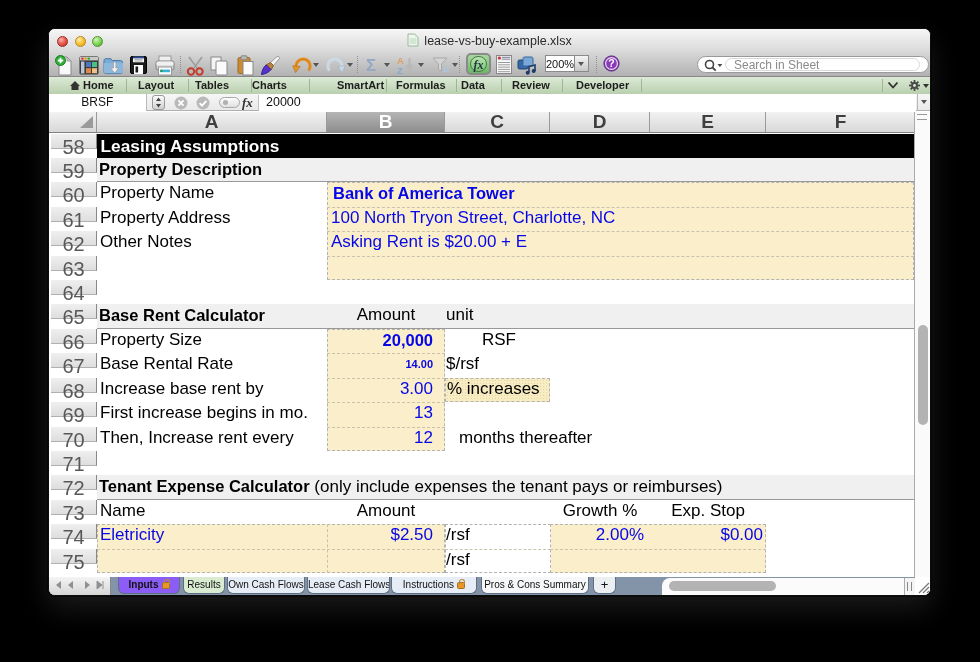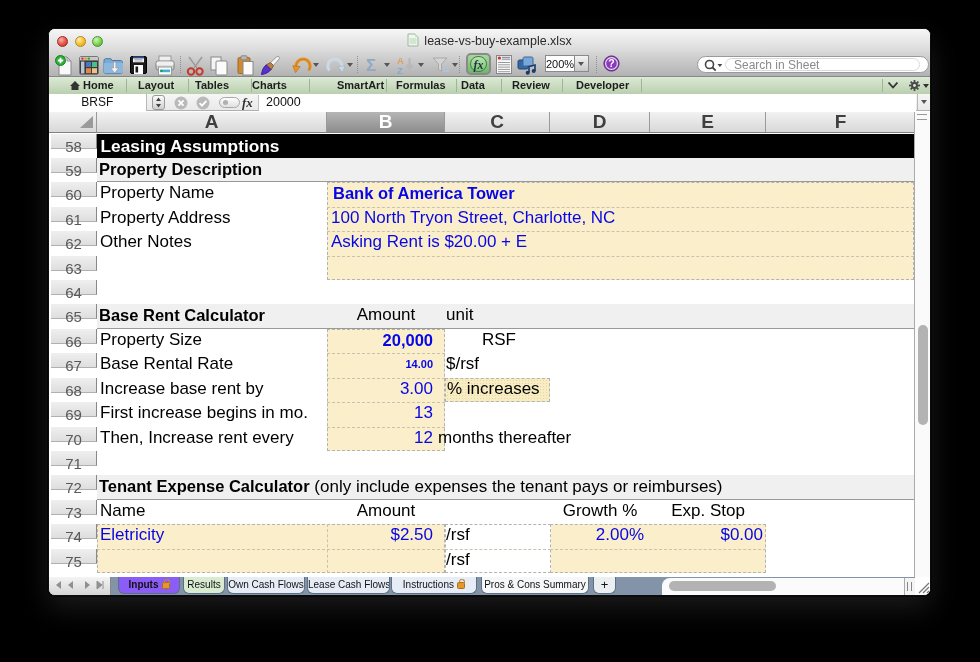--- a/index.html
+++ b/index.html
@@ -25,21 +25,21 @@
   border-right:3.5px solid transparent;border-top:4.5px solid #555;}
 #fbar{position:absolute;left:0;top:65px;width:100%;height:17px;
   background:linear-gradient(#f6f6f6,#e9e9e9);border-bottom:1px solid #b0b0b0;font-size:12px;}
 #colhdr{position:absolute;left:0;top:83px;width:100%;height:21px;
   background:linear-gradient(#f2f2f2,#d8d8d8);border-bottom:1px solid #808080;}
 .ch{position:absolute;top:0;height:20px;border-right:1px solid #9a9a9a;
   text-align:center;font-size:19px;font-weight:bold;color:#3f3f3f;line-height:20px;}
 #grid{position:absolute;left:0;top:104.5px;width:867px;height:441px;background:#fff;}
 .rh{position:absolute;left:2px;width:46px;height:15px;background:linear-gradient(#efefef,#dedede);
   border-right:1px solid #888;border-bottom:1px solid #b0b0b0;text-align:center;
-  font-size:15px;color:#585858;line-height:26px;}
+  font-size:20px;color:#585858;line-height:26px;}
 .cell{position:absolute;height:24.4px;font-size:17px;line-height:22.5px;white-space:nowrap;color:#000;}
 .bold16{font-weight:bold;font-size:16.5px;}
 .greyband{position:absolute;left:48px;width:819px;height:24.4px;background:#f0f0f0;border-bottom:1px solid #999;}
 .blue{color:#0606e8;}
 #vscroll{position:absolute;right:0;top:83px;width:16px;height:465px;background:#fafafa;border-left:1px solid #aaa;}
 #tabbar{position:absolute;left:0;top:548px;width:100%;height:19px;background:#8494a8;}
 .stab{position:absolute;top:0;height:17px;border:1px solid #5f6f83;border-top:0;
   border-radius:0 0 6px 6px;font-size:10px;line-height:15px;color:#111;text-align:center;white-space:nowrap;overflow:hidden;}
 .lock{display:inline-block;width:8px;height:7px;background:#e89629;border-radius:1.5px;
   margin-left:3px;position:relative;top:1px;border:1px solid #a8701f;}
@@ -340,21 +340,21 @@
     <div class="cell" style="left:51px;top:219.8px;">Base Rental Rate</div>
     <div class="cell blue" style="left:278px;top:219.8px;width:106px;text-align:right;font-weight:bold;font-size:11px;">14.00</div>
     <div class="cell" style="left:397px;top:219.8px;">$/rsf</div>
     <div class="cell" style="left:51px;top:244.2px;">Increase base rent by</div>
     <div class="cell blue" style="left:278px;top:244.2px;width:106px;text-align:right;">3.00</div>
     <div class="cell" style="left:398px;top:244.2px;">% increases</div>
     <div class="cell" style="left:51px;top:268.6px;">First increase begins in mo.</div>
     <div class="cell blue" style="left:278px;top:268.6px;width:106px;text-align:right;">13</div>
     <div class="cell" style="left:51px;top:293px;">Then, Increase rent every</div>
     <div class="cell blue" style="left:278px;top:293px;width:106px;text-align:right;">12</div>
-    <div class="cell" style="left:389px;top:293px;">months thereafter</div>
+    <div class="cell" style="left:410px;top:293px;">months thereafter</div>
 
     <div class="greyband" style="top:341.9px;"></div>
     <div class="cell" style="left:50px;top:341.9px;"><span class="bold16">Tenant Expense Calculator</span> (only include expenses the tenant pays or reimburses)</div>
 
     <div class="cell" style="left:51px;top:366.3px;">Name</div>
     <div class="cell" style="left:278px;top:366.3px;width:118px;text-align:center;">Amount</div>
     <div class="cell" style="left:501px;top:366.3px;width:100px;text-align:center;">Growth %</div>
     <div class="cell" style="left:601px;top:366.3px;width:116px;text-align:center;">Exp. Stop</div>
 
     <div style="position:absolute;left:48px;top:390.7px;width:348px;height:48.8px;background:#faefca;border:1px dashed #b3b3b3;"></div>

